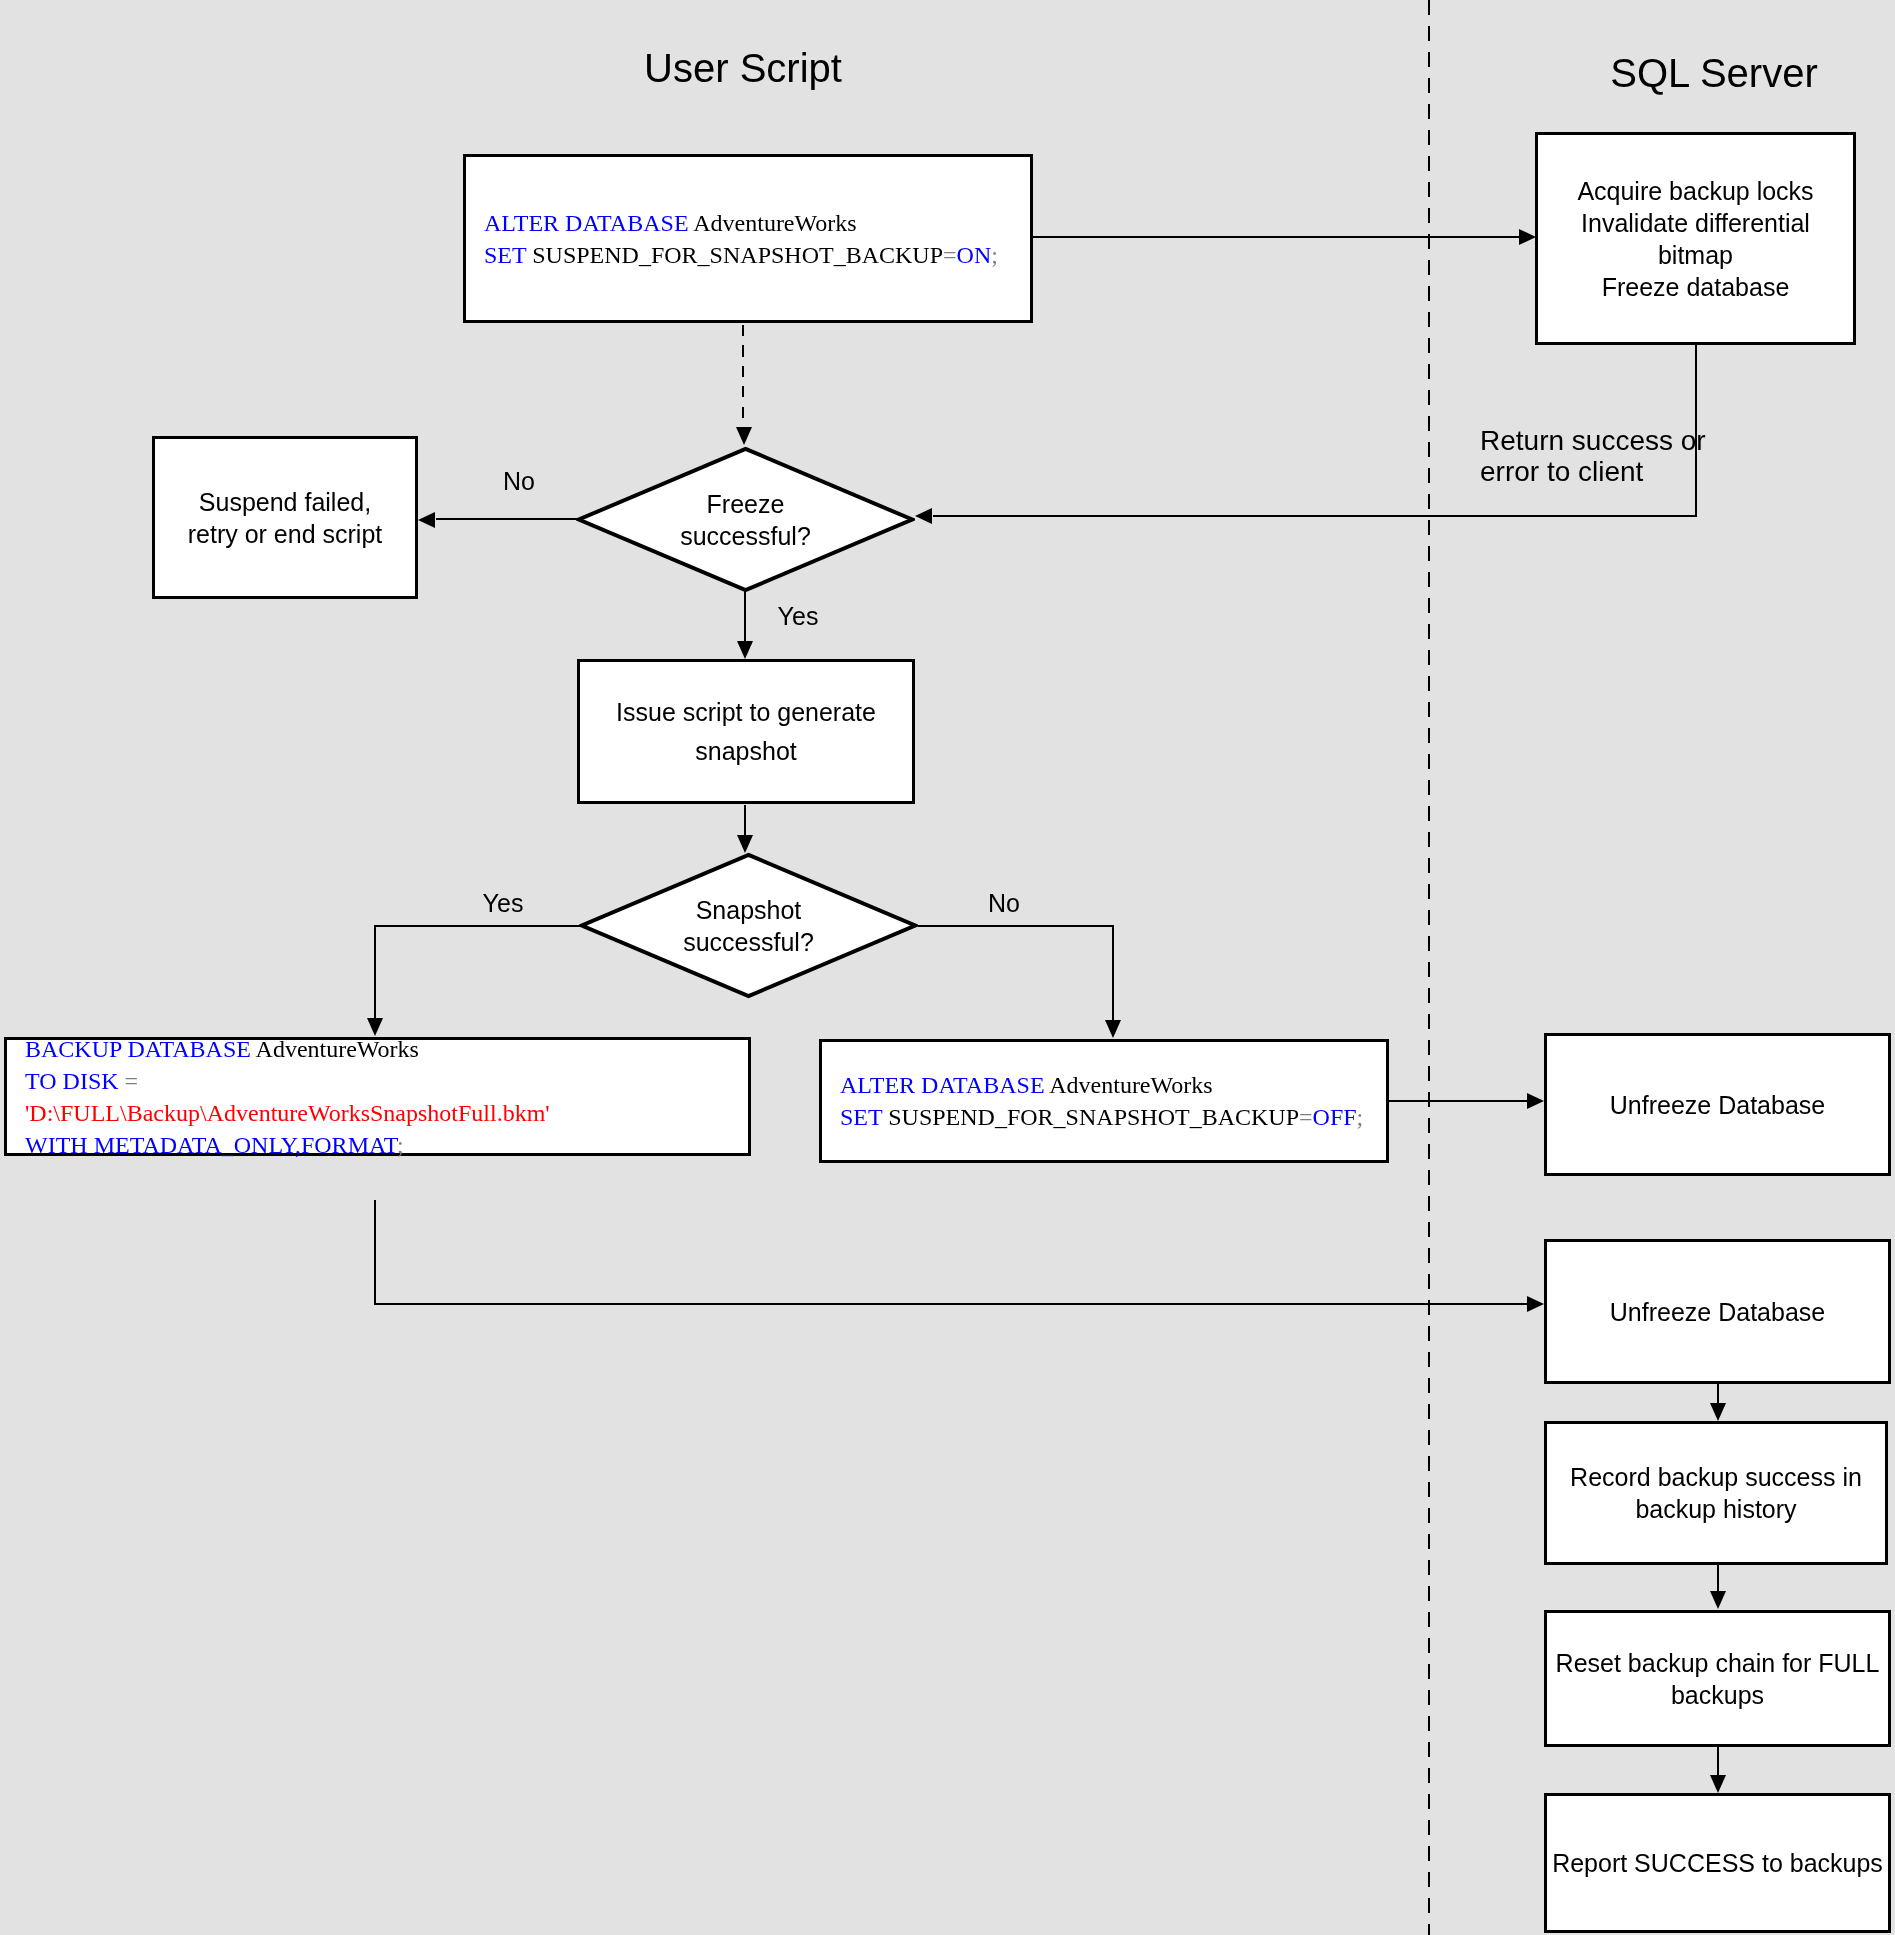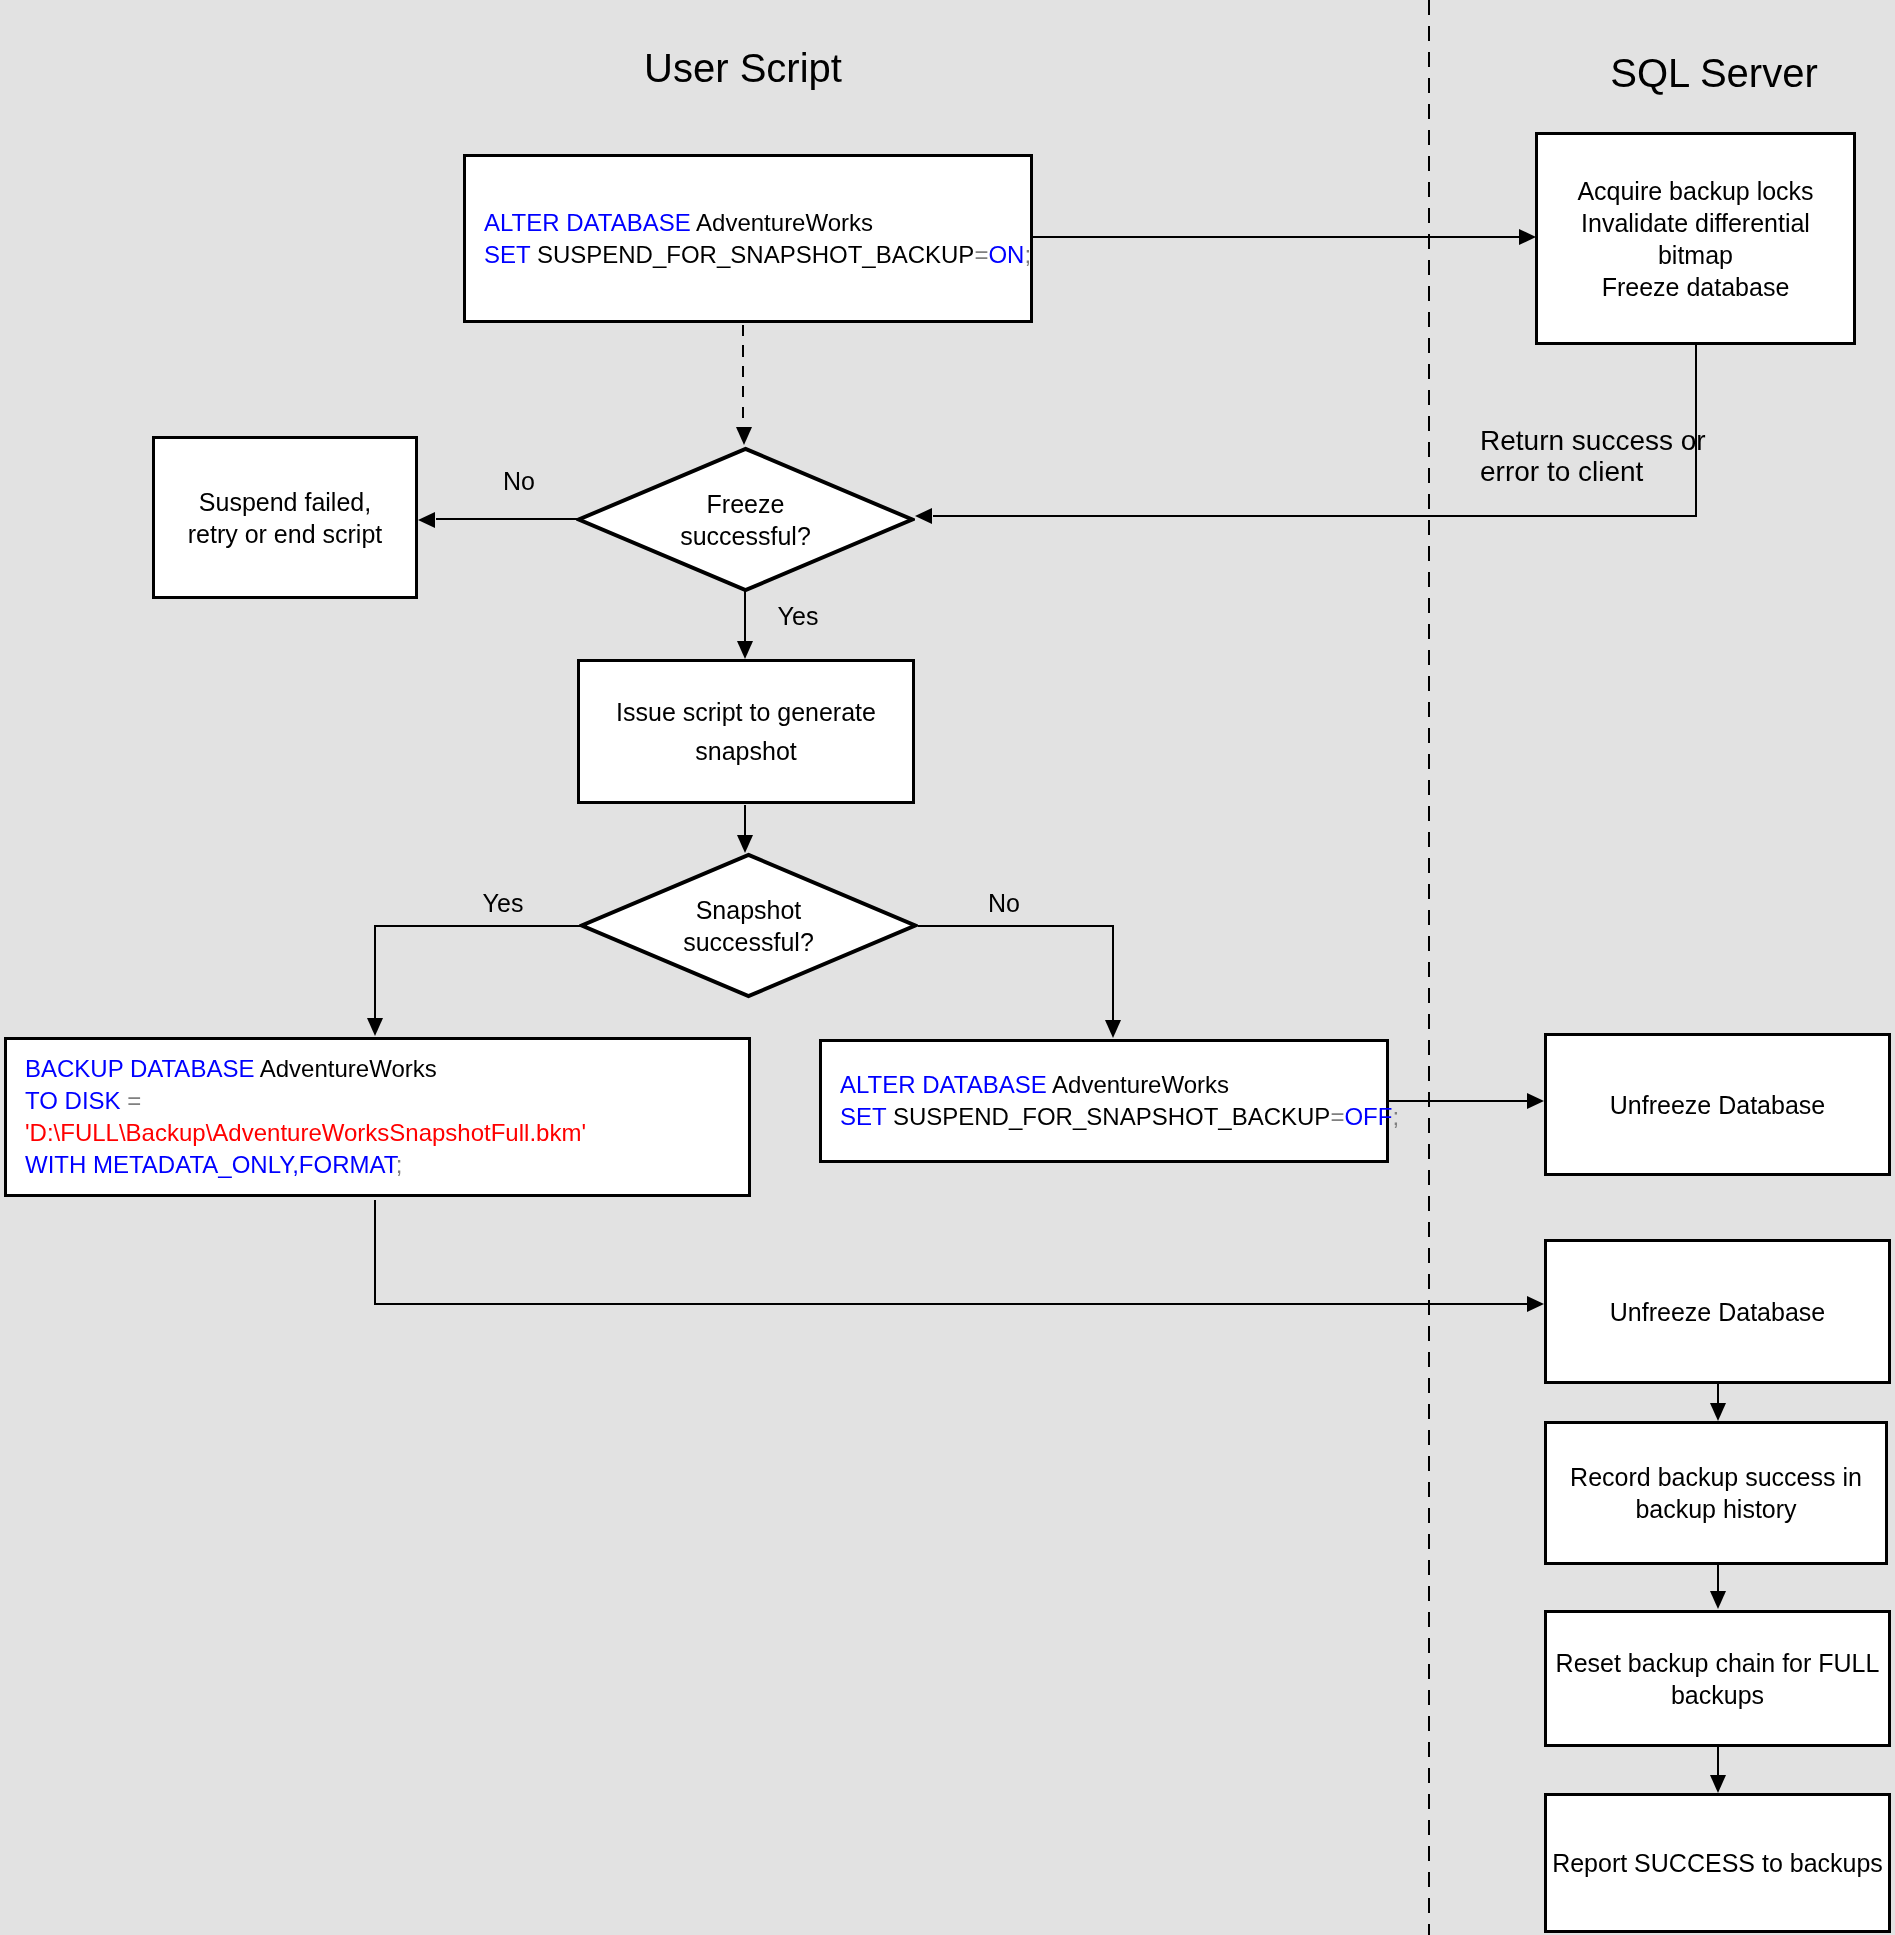--- a/index.html
+++ b/index.html
@@ -20,21 +20,21 @@
   .divider{
     position:absolute; width:2.3px;
     background:repeating-linear-gradient(to bottom, var(--ink) 0 14.7px, transparent 14.7px 26px);
   }
   .pbox{
     position:absolute; background:var(--box_fill); border:3.4px solid var(--ink);
     display:flex; flex-direction:column; justify-content:center; align-items:center;
     text-align:center; font-size:25px; line-height:32px;
   }
   .pbox.code-box{align-items:flex-start; text-align:left; padding-left:18px;}
-  .code-box .cl{font-family:Liberation Sans, sans-serif; font-size:24px; line-height:32px; white-space:pre;}
+  .code-box .cl{font-family:Liberation Serif, serif; font-size:24px; line-height:32px; white-space:pre;}
   .kw{color:var(--keyword); white-space:pre;}
   .id{color:var(--ink); white-space:pre;}
   .op{color:var(--operator); white-space:pre;}
   .str{color:var(--string_literal); white-space:pre;}
   .diamond-wrap{position:absolute;text-decoration:underline;}
   .diamond-wrap svg{display:block;}
   .diamond-label{
     position:absolute; inset:0; display:flex; flex-direction:column;
     justify-content:center; align-items:center; text-align:center;
     font-size:25px; line-height:32px;
@@ -136,21 +136,21 @@
   <div class="edge" style="left:375px; top:925px; width:206px; height:1.7px;"></div>
   <div class="edge" style="left:374px; top:925px; width:1.7px; height:94px;"></div>
   <div class="arrow down" style="left:367px; top:1018px;"></div>
   <div class="edge-label" style="left:503px; top:903px;">Yes</div>
 
   <div class="edge" style="left:918px; top:925px; width:196px; height:1.7px;"></div>
   <div class="edge" style="left:1112px; top:925px; width:1.7px; height:96px;"></div>
   <div class="arrow down" style="left:1105px; top:1020px;"></div>
   <div class="edge-label" style="left:1004px; top:903px;">No</div>
 
-  <div class="pbox code-box" style="left:4px; top:1037px; width:747px; height:160px;">
+  <div class="pbox code-box" style="left:4px; top:1037px; width:747px; height:119px;">
     <div class="cl"><span class="kw">BACKUP DATABASE</span><span class="id"> AdventureWorks</span></div>
     <div class="cl"><span class="kw">TO DISK</span><span class="op"> =</span></div>
     <div class="cl"><span class="str">'D:\FULL\Backup\AdventureWorksSnapshotFull.bkm'</span></div>
     <div class="cl"><span class="kw">WITH METADATA_ONLY,FORMAT</span><span class="op">;</span></div>
   </div>
 
   <div class="pbox code-box" style="left:819px; top:1039px; width:570px; height:124px;">
     <div class="cl"><span class="kw">ALTER DATABASE</span><span class="id"> AdventureWorks</span></div>
     <div class="cl"><span class="kw">SET</span><span class="id"> SUSPEND_FOR_SNAPSHOT_BACKUP</span><span class="op">=</span><span class="kw">OFF</span><span class="op">;</span></div>
   </div>

